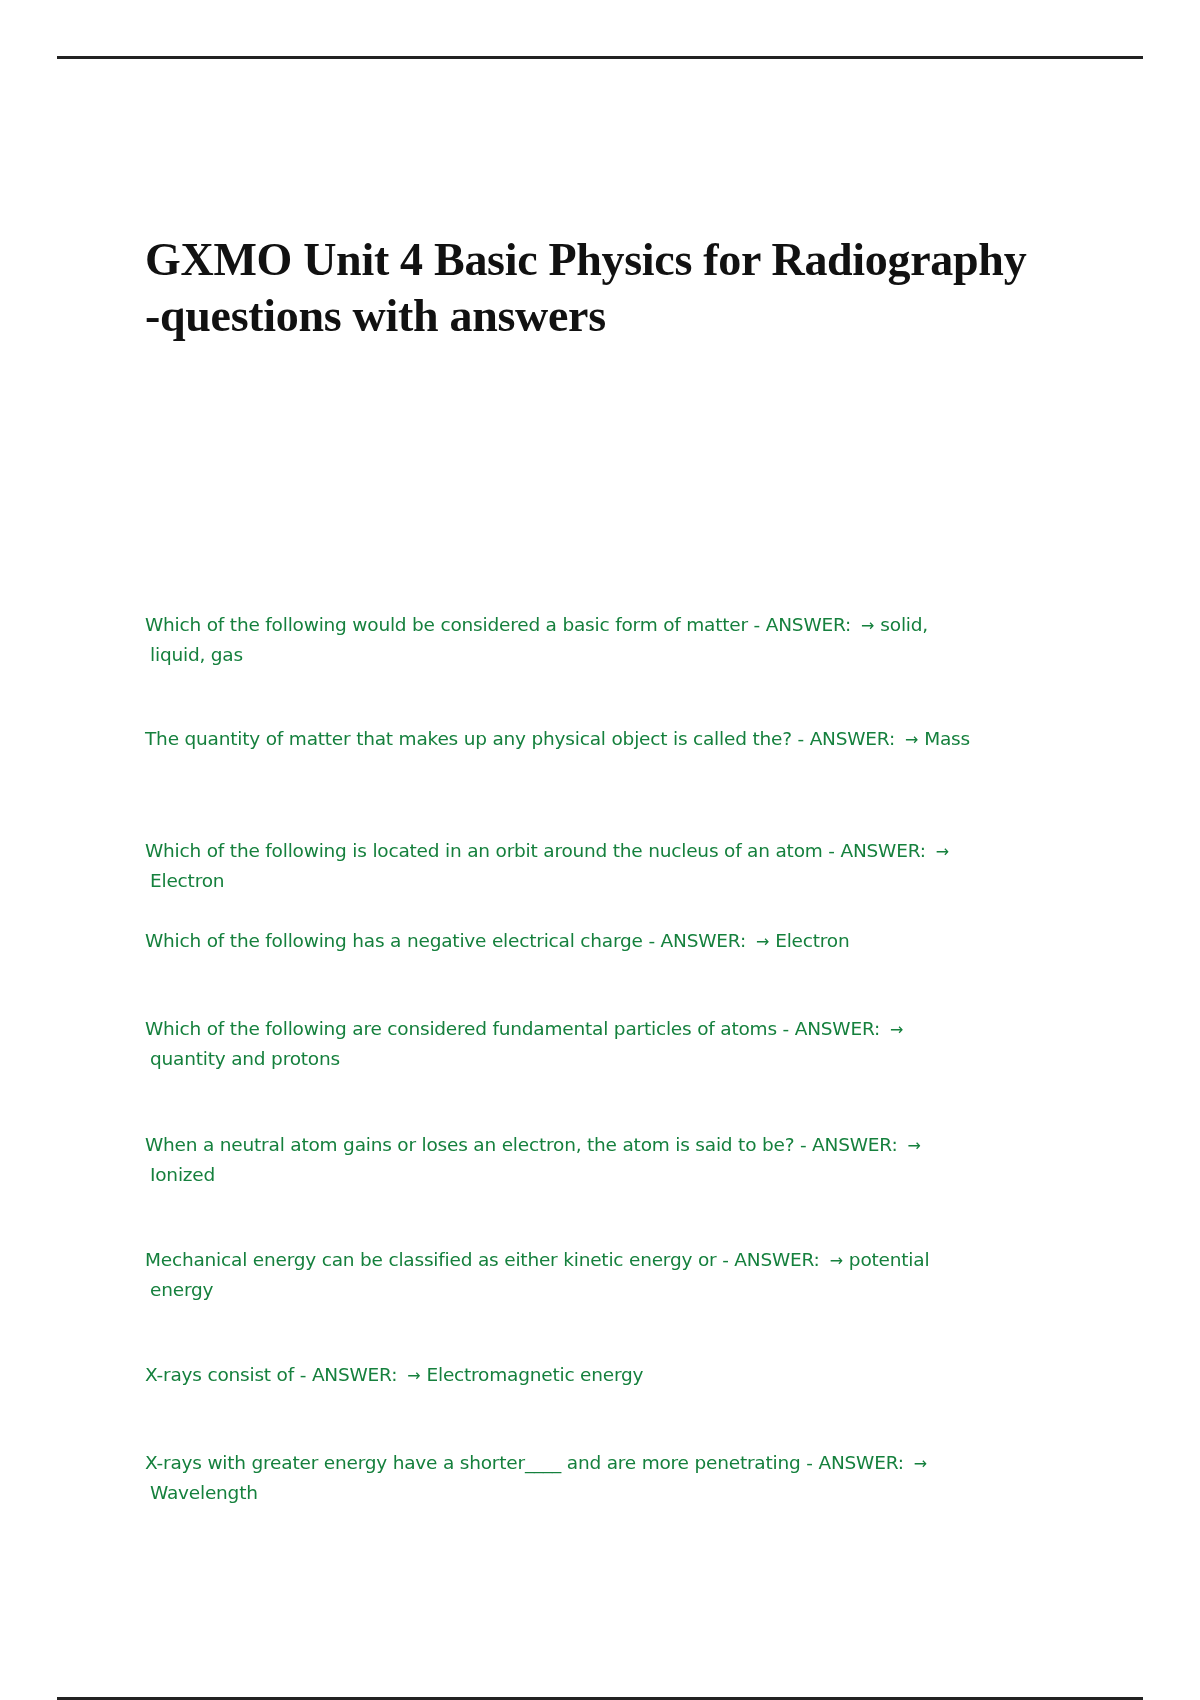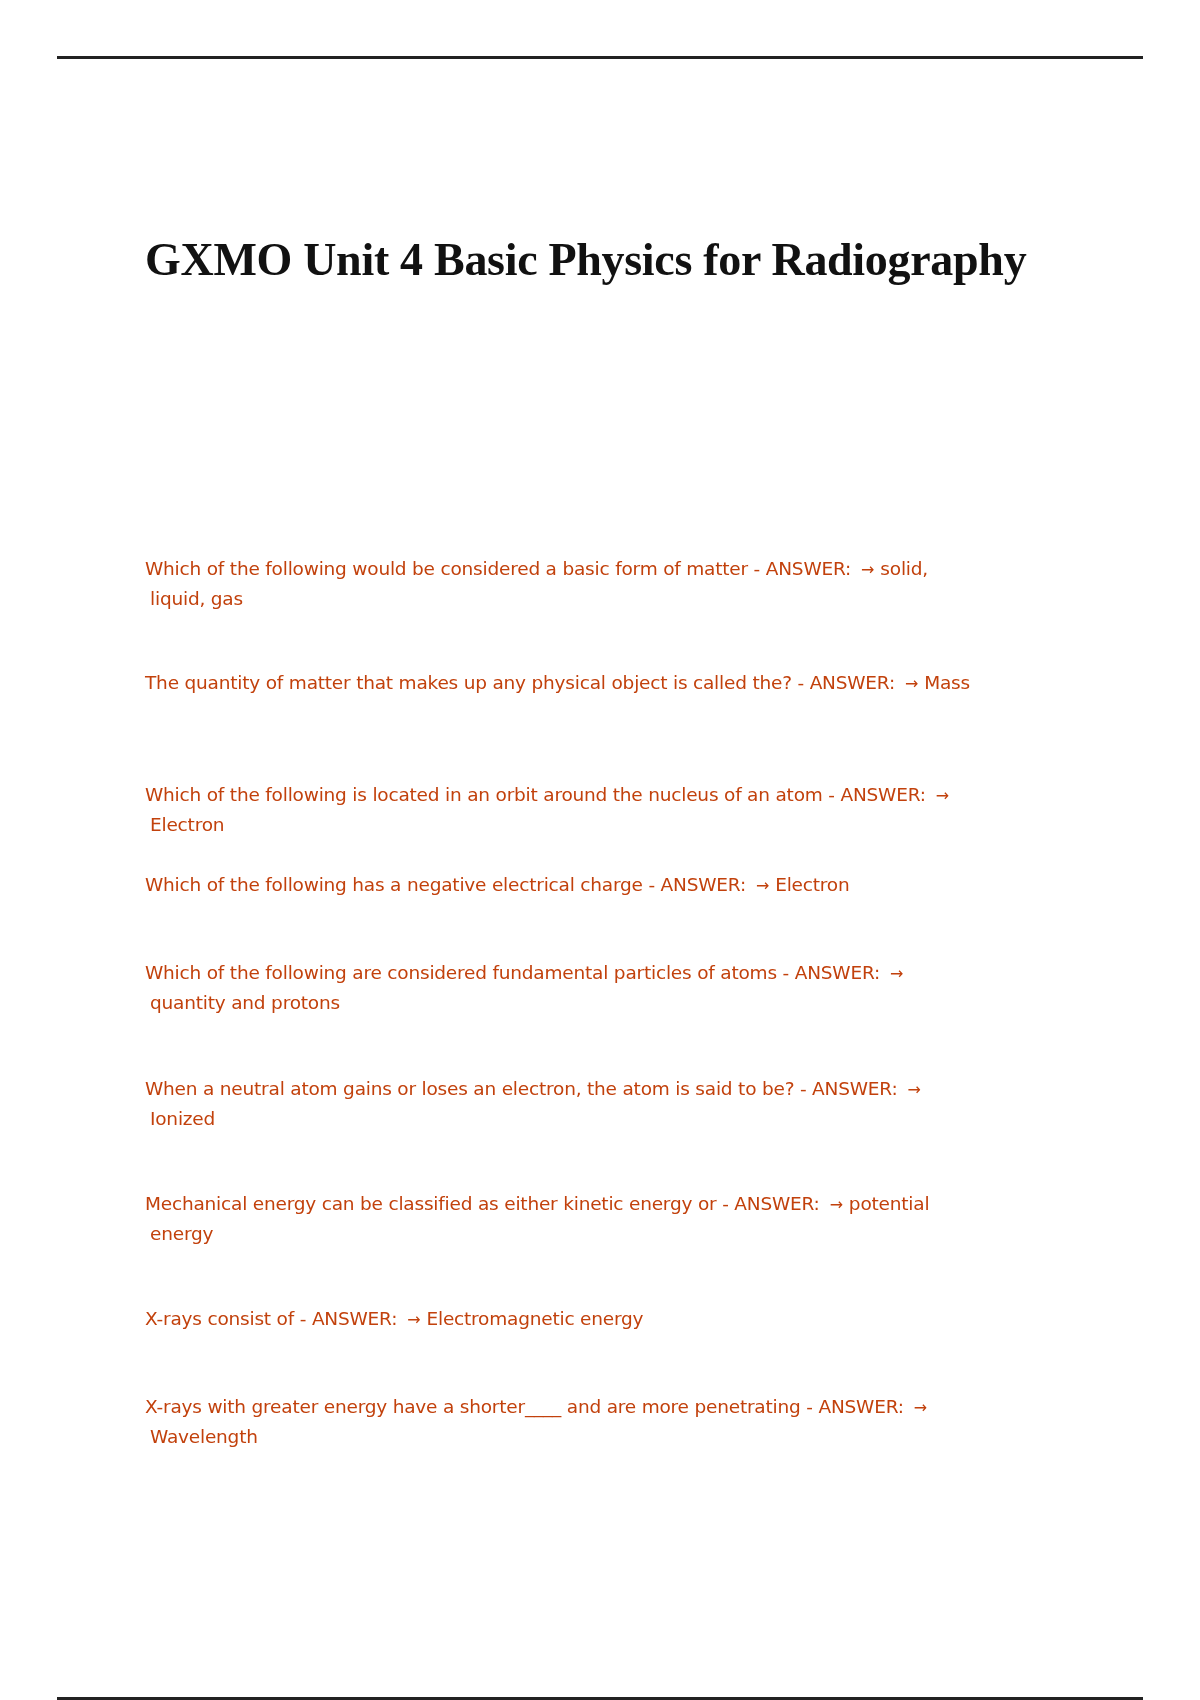--- a/index.html
+++ b/index.html
@@ -16,35 +16,36 @@
     line-height: 56px;
     letter-spacing: -0.3px;
     color: #111;
   }
   .qa-list { margin-top: 80px; }
   .qa {
     font-family: "DejaVu Sans", sans-serif;
     font-size: 18.5px;
     line-height: 29px;
     letter-spacing: -0.2px;
-    color: #c2410c;
+    color: #15803d;
     margin: 0;
   }
   .qa .ans-label { }
   .qa .arrow { font-size: 16px; margin: 0 6px 0 10px; }
   .qa .indent { padding-left: 5px; }
 </style>
 </head>
 <body>
 
 <div class="rule top"></div>
 
 <div class="content">
   <h1>
     <span>GXMO Unit 4 Basic Physics for Radiography</span><br>
+    <span>-questions with answers</span>
   </h1>
 
   <div class="qa-list" id="qa-list" style="position: relative;">
       <p class="qa" style="position: absolute; top: 186px; left: 0px; width: 950px;"><span>Which of the following would be considered a basic form of matter</span> <span class="ans-label">- ANSWER:</span><span class="arrow">→</span><span>solid,</span><br><span class="indent">liquid, gas</span></p>
       <p class="qa" style="position: absolute; top: 300px; left: 0px; width: 950px;"><span>The quantity of matter that makes up any physical object is called the?</span> <span class="ans-label">- ANSWER:</span><span class="arrow">→</span><span>Mass</span></p>
       <p class="qa" style="position: absolute; top: 412px; left: 0px; width: 950px;"><span>Which of the following is located in an orbit around the nucleus of an atom</span> <span class="ans-label">- ANSWER:</span><span class="arrow">→</span><span></span><br><span class="indent">Electron</span></p>
       <p class="qa" style="position: absolute; top: 502px; left: 0px; width: 950px;"><span>Which of the following has a negative electrical charge</span> <span class="ans-label">- ANSWER:</span><span class="arrow">→</span><span>Electron</span></p>
       <p class="qa" style="position: absolute; top: 590px; left: 0px; width: 950px;"><span>Which of the following are considered fundamental particles of atoms</span> <span class="ans-label">- ANSWER:</span><span class="arrow">→</span><span></span><br><span class="indent">quantity and protons</span></p>
       <p class="qa" style="position: absolute; top: 706px; left: 0px; width: 950px;"><span>When a neutral atom gains or loses an electron, the atom is said to be?</span> <span class="ans-label">- ANSWER:</span><span class="arrow">→</span><span></span><br><span class="indent">Ionized</span></p>
       <p class="qa" style="position: absolute; top: 821px; left: 0px; width: 950px;"><span>Mechanical energy can be classified as either kinetic energy or</span> <span class="ans-label">- ANSWER:</span><span class="arrow">→</span><span>potential</span><br><span class="indent">energy</span></p>

